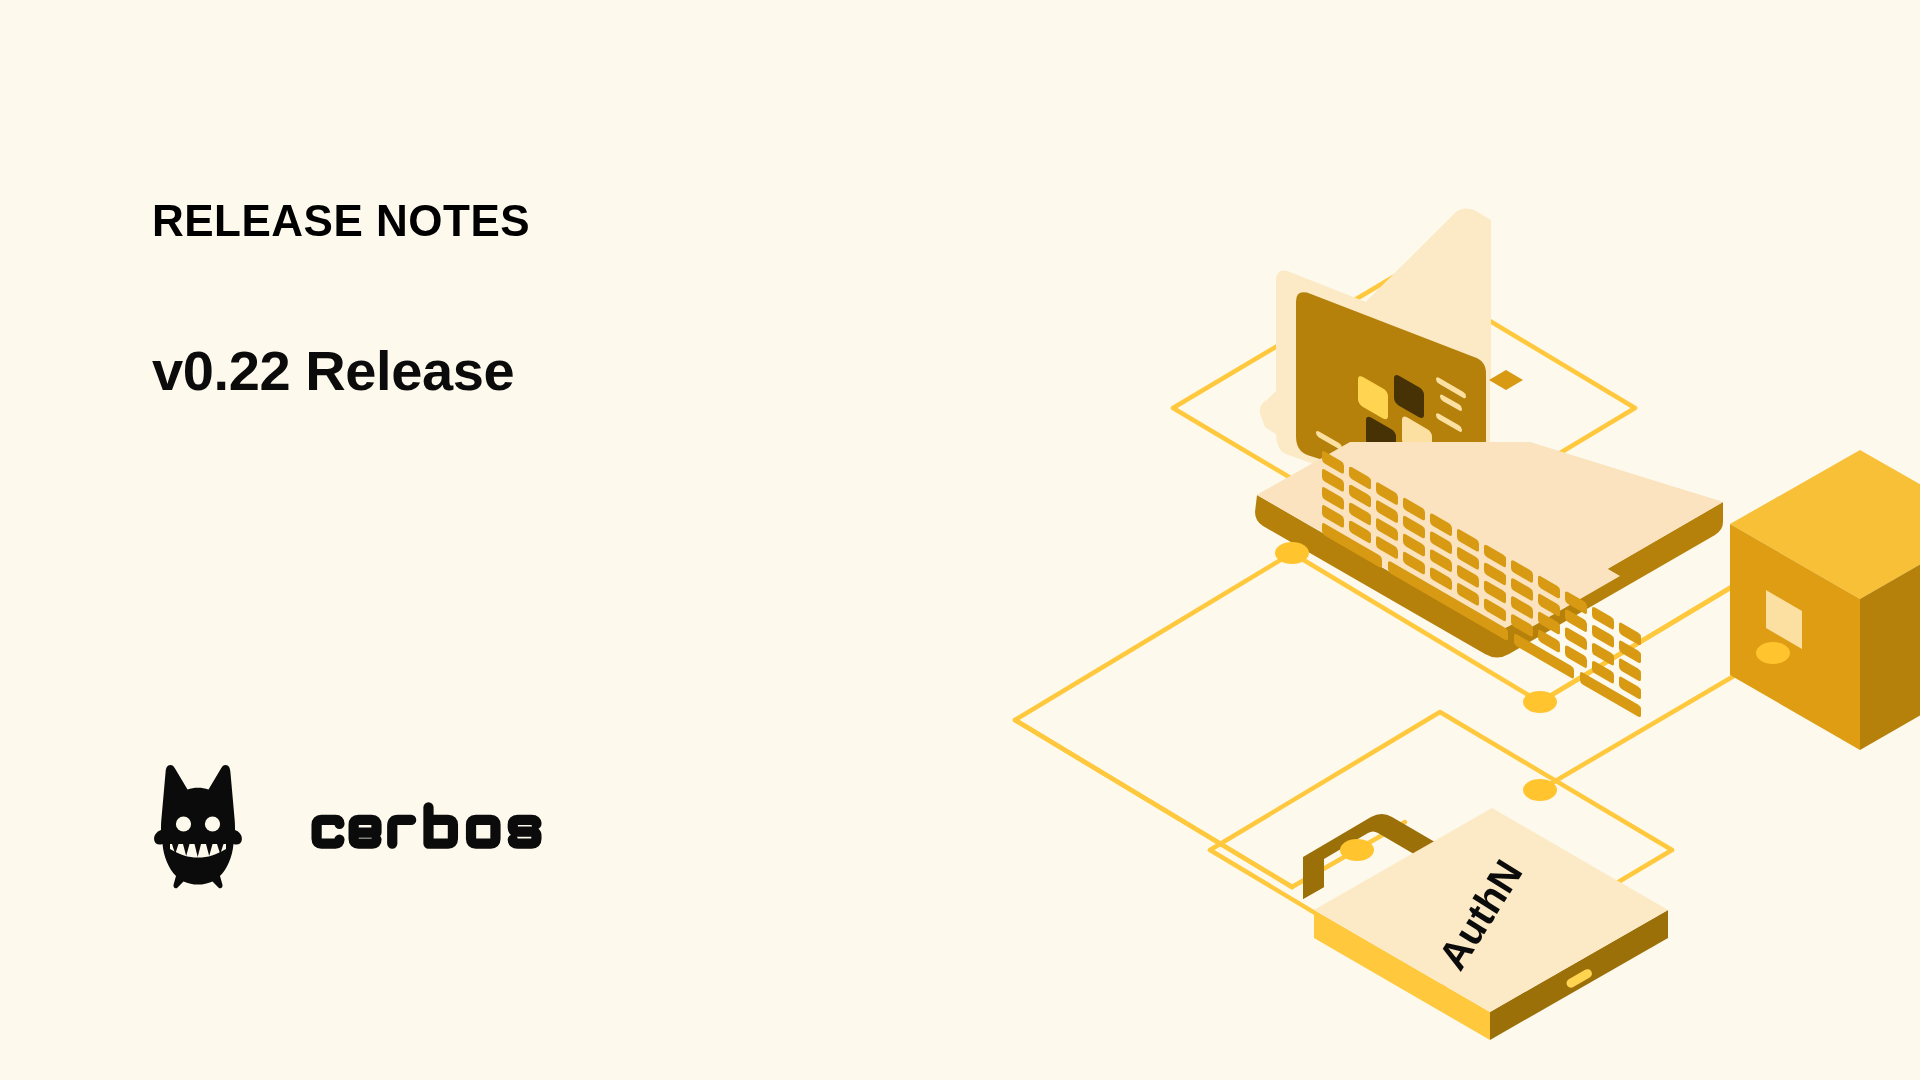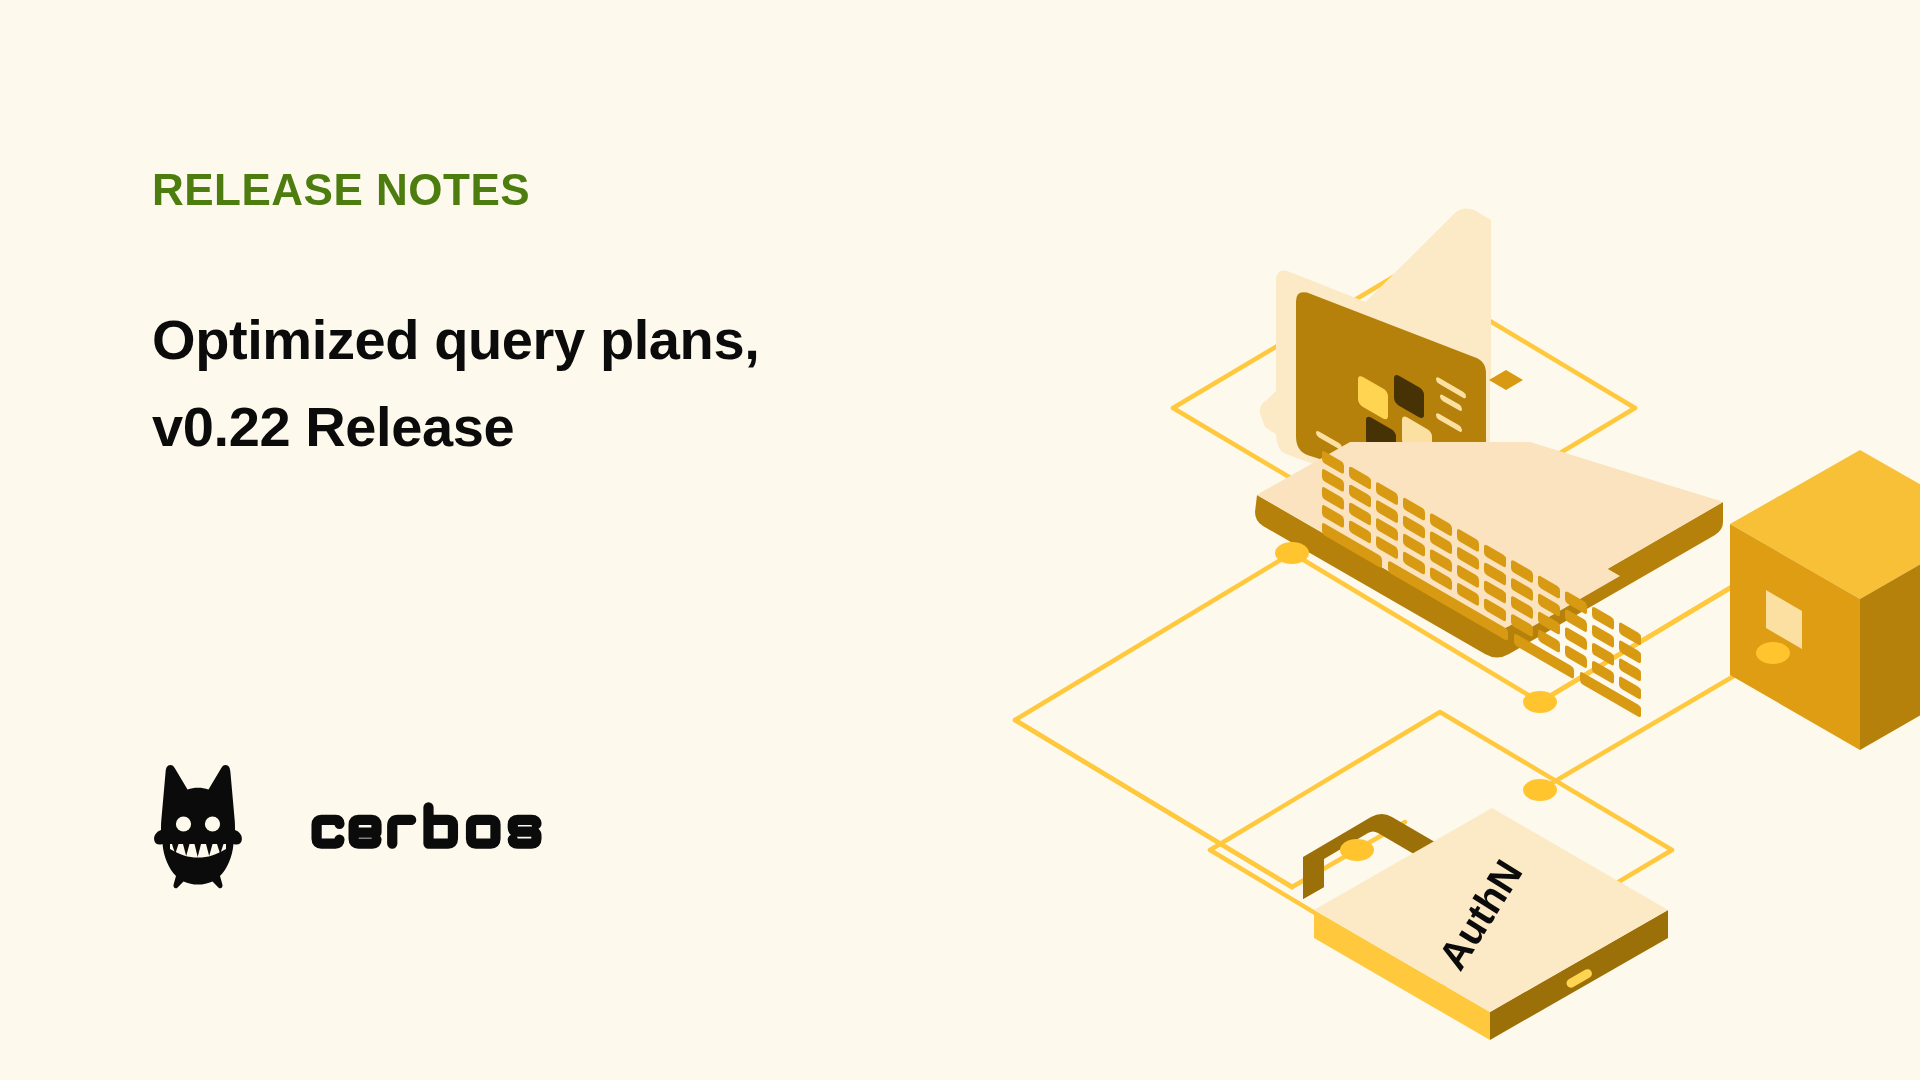--- a/index.html
+++ b/index.html
@@ -18,23 +18,24 @@
   
   #text-col {
     position:absolute;
     left:152px; top:168px;
     width:1000px;
   }
   #eyebrow {
     font-size:44px;
     font-weight:800;
     letter-spacing:0.5px;
-    color:#4d7c0f;
+    color:#000000;
     line-height:1;
     font-family:"Liberation Sans", sans-serif;
+    margin-top:31px;
   }
   #headline {
     margin-top:84px;
     font-size:56px;
     font-weight:800;
     color:#0B0B0B;
     line-height:1.56;
     letter-spacing:-0.4px;
     max-width:1000px;
   }
@@ -62,21 +63,20 @@
 </head>
 <body>
 
 <div id="canvas">
 
   <div id="text-col">
 
     <div id="eyebrow">RELEASE NOTES</div>
 
     <div id="headline">
-      <span class="hl-line">Optimized query plans,</span>
       <span class="hl-line">v0.22 Release</span>
     </div>
   </div>
 
   <div id="logo-lockup">
 
     <svg id="logo-mark" viewBox="0 0 96 130">
 
       <path fill="#0B0B0B" d="
         M20.5 3

